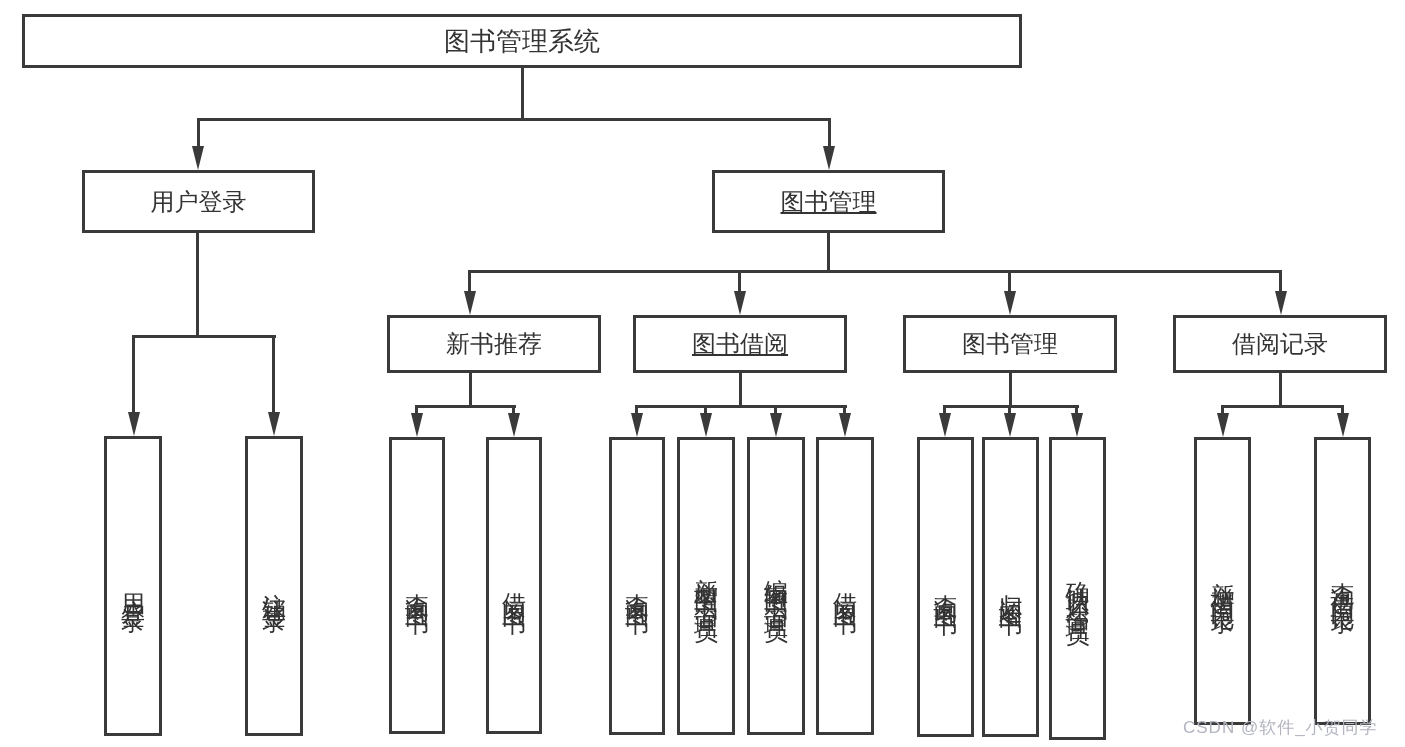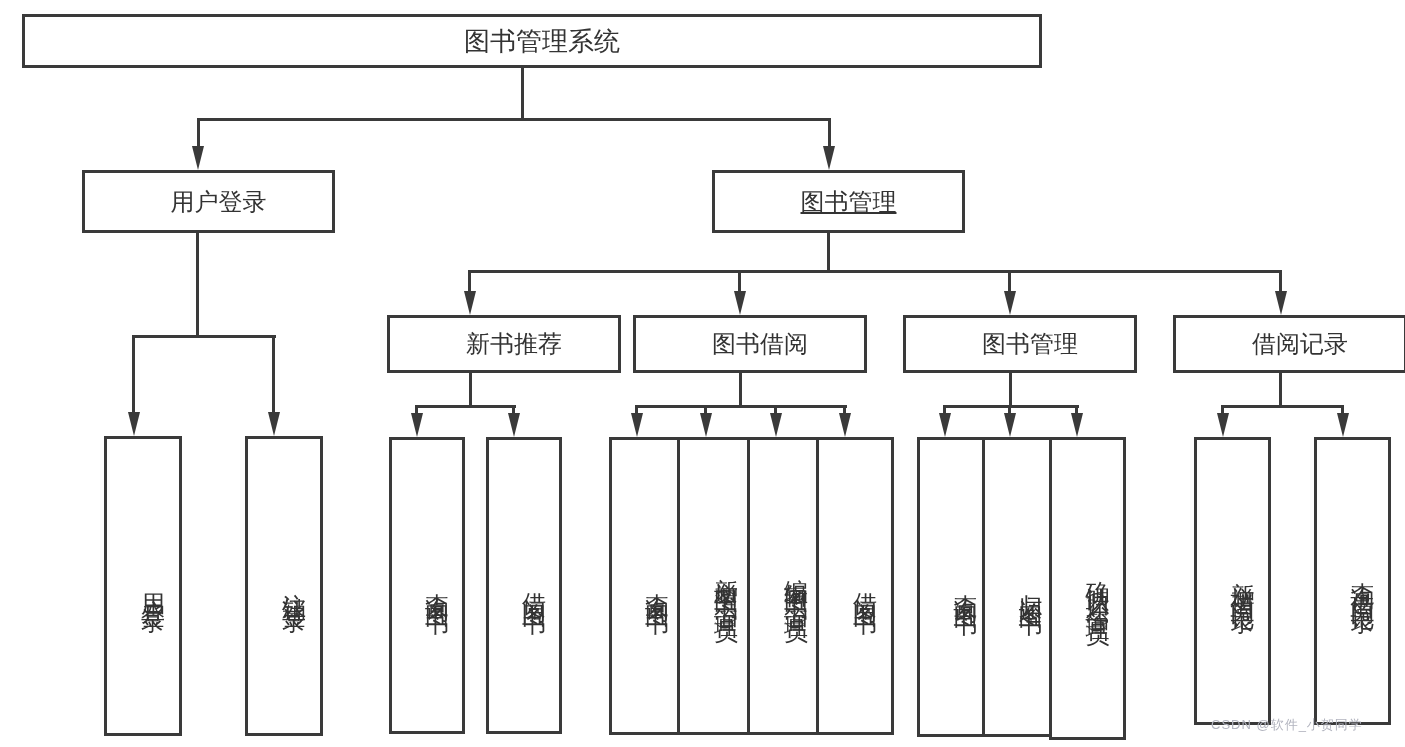--- a/index.html
+++ b/index.html
@@ -11,21 +11,20 @@
     overflow:hidden;
   }
   .box{
     position:absolute;
     background:#fff;
     border:3px solid var(--line,#3a3a3a);
     display:flex;align-items:center;justify-content:center;
     color:var(--text,#333333);
     font-size:24px;
     white-space:nowrap;
-    padding-left:20px;
   }
   .box.title{font-size:26px;}
   .vbox span{
     writing-mode:vertical-rl;
     text-orientation:mixed;
     letter-spacing:6px;
     line-height:1.25;
     white-space:nowrap;
   }
   .vline,.hline{position:absolute;background:var(--line,#3a3a3a);}
@@ -33,24 +32,23 @@
   .hline{height:3px;}
   .arrow{
     position:absolute;width:0;height:0;
     border-left:6px solid transparent;
     border-right:6px solid transparent;
     border-top:24px solid var(--line,#3a3a3a);
   }
   .watermark{
     position:absolute;
     color:var(--wm,#b2b4bf);
-    font-size:13px;
+    font-size:17px;
     z-index:5;
     letter-spacing:1px;
-    margin-left:28px;
   }
 </style>
 </head>
 <body>
 
 <div class="stage">
 
   <div class="box title" style="left:22px;top:14px;width:994px;height:48px;">
     <span>图书管理系统</span>
   </div>
@@ -90,21 +88,21 @@
   <div class="vline" style="left:738px;top:270px;height:24px;"></div>
   <div class="arrow" style="left:734px;top:291px;"></div>
   <div class="vline" style="left:1008px;top:270px;height:24px;"></div>
   <div class="arrow" style="left:1004px;top:291px;"></div>
   <div class="vline" style="left:1279px;top:270px;height:24px;"></div>
   <div class="arrow" style="left:1275px;top:291px;"></div>
 
   <div class="box" style="left:375px;top:315px;width:208px;height:52px;margin-left:12px;">
     <span>新书推荐</span>
   </div>
-  <div class="box" style="left:633px;top:315px;width:208px;height:52px;">
+  <div class="box" style="left:633px;top:315px;width:208px;height:52px;text-decoration:underline;">
     <span>图书借阅</span>
   </div>
   <div class="box" style="left:903px;top:315px;width:208px;height:52px;">
     <span>图书管理</span>
   </div>
   <div class="box" style="left:1173px;top:315px;width:208px;height:52px;text-align:center;">
     <span>借阅记录</span>
   </div>
 
   <div class="vline" style="left:469px;top:373px;height:33px;"></div>

